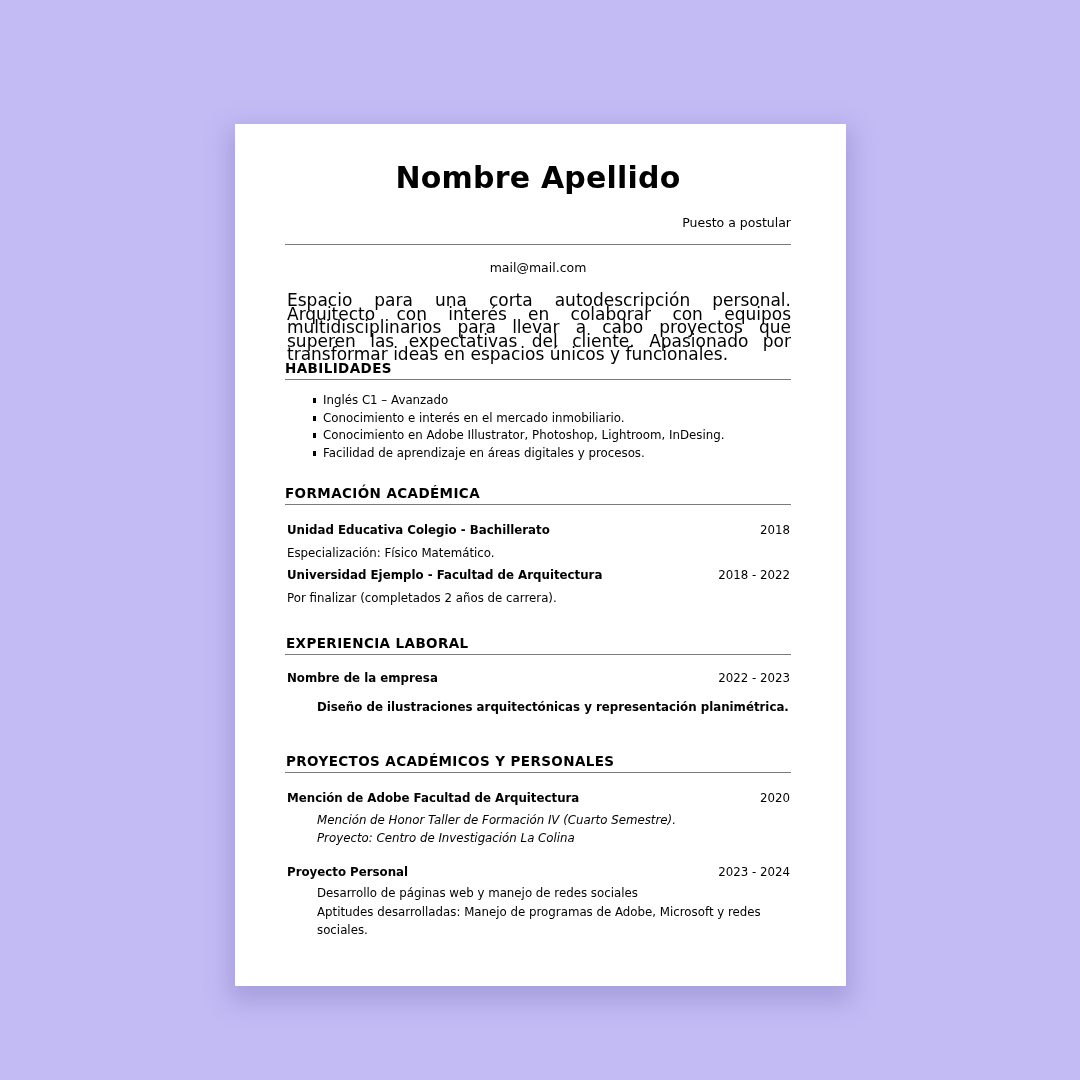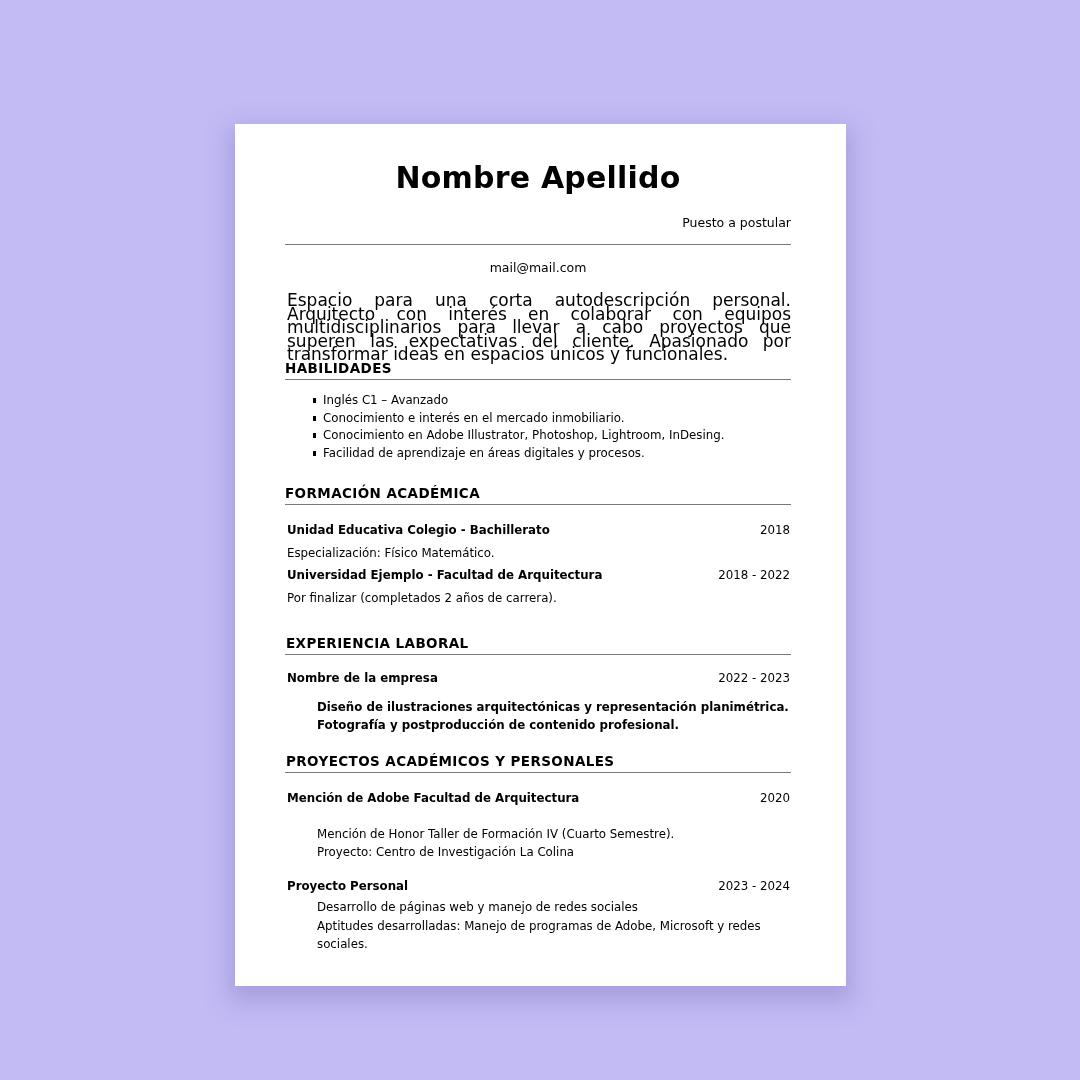--- a/index.html
+++ b/index.html
@@ -183,34 +183,33 @@
     <div class="section" style="top:509px;">
       <div class="section-title" style="padding-left:1px;">EXPERIENCIA LABORAL</div>
       <div class="section-rule"></div>
       <div style="margin-top:12px;">
         <div class="row">
           <span class="left bold">Nombre de la empresa</span>
           <span class="right">2022 - 2023</span>
         </div>
         <div style="margin-top:8px;font-weight:bold;">
           <div class="detail">Diseño de ilustraciones arquitectónicas y representación planimétrica.</div>
-          <div class="detail">Fotografía y postproducción de contenido profesional.</div>
         </div>
       </div>
     </div>
 
     <div class="section" style="top:627px;">
       <div class="section-title" style="padding-left:1px;">PROYECTOS ACADÉMICOS Y PERSONALES</div>
       <div class="section-rule"></div>
       <div style="margin-top:14px;">
         <div class="row">
           <span class="left bold">Mención de Adobe Facultad de Arquitectura</span>
           <span class="right">2020</span>
         </div>
-        <div style="margin-top:15px;">
+        <div style="margin-top:1px;font-style:italic;">
           <div class="detail">Mención de Honor Taller de Formación IV (Cuarto Semestre).</div>
           <div class="detail">Proyecto: Centro de Investigación La Colina</div>
         </div>
         <div class="row" style="margin-top:13px;">
           <span class="left bold">Proyecto Personal</span>
           <span class="right">2023 - 2024</span>
         </div>
         <div style="margin-top:1px;">
           <div class="detail">Desarrollo de páginas web y manejo de redes sociales</div>
           <div class="detail">Aptitudes desarrolladas: Manejo de programas de Adobe, Microsoft y redes sociales.</div>

